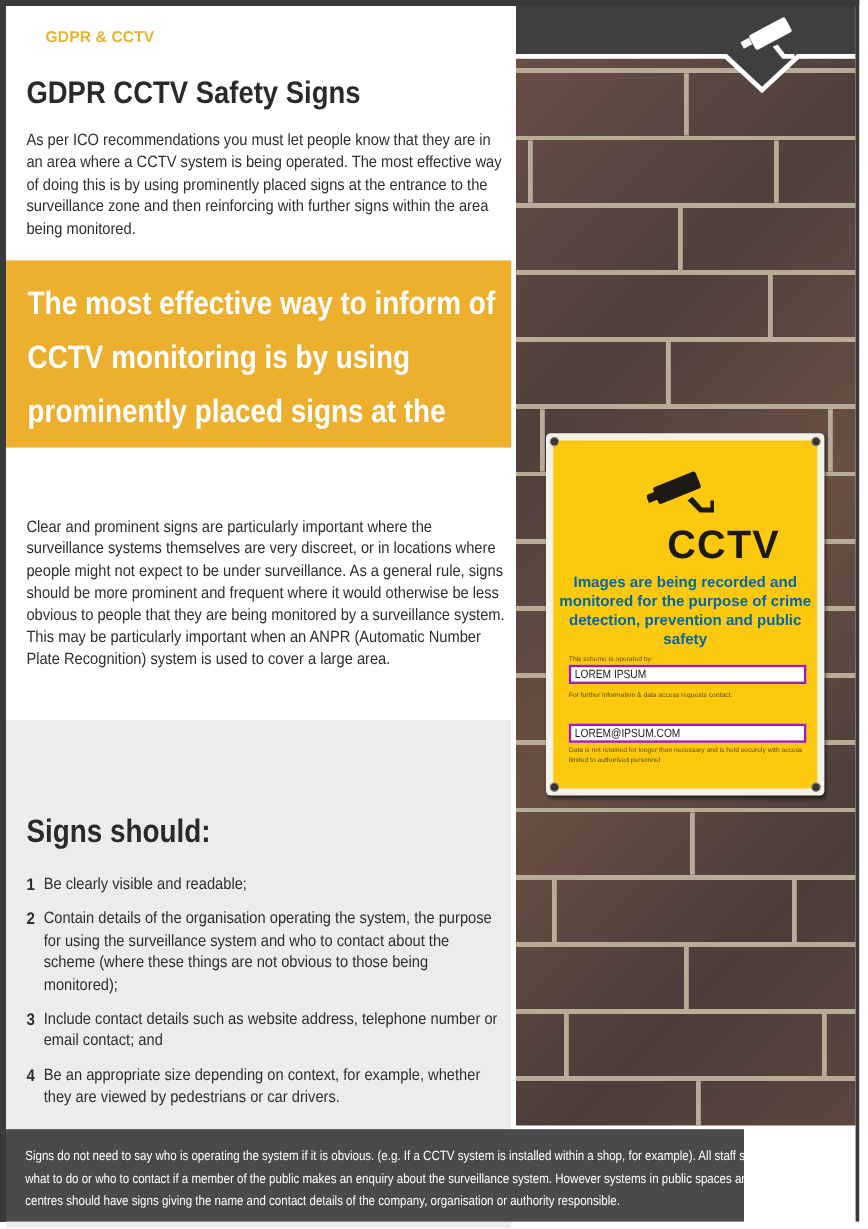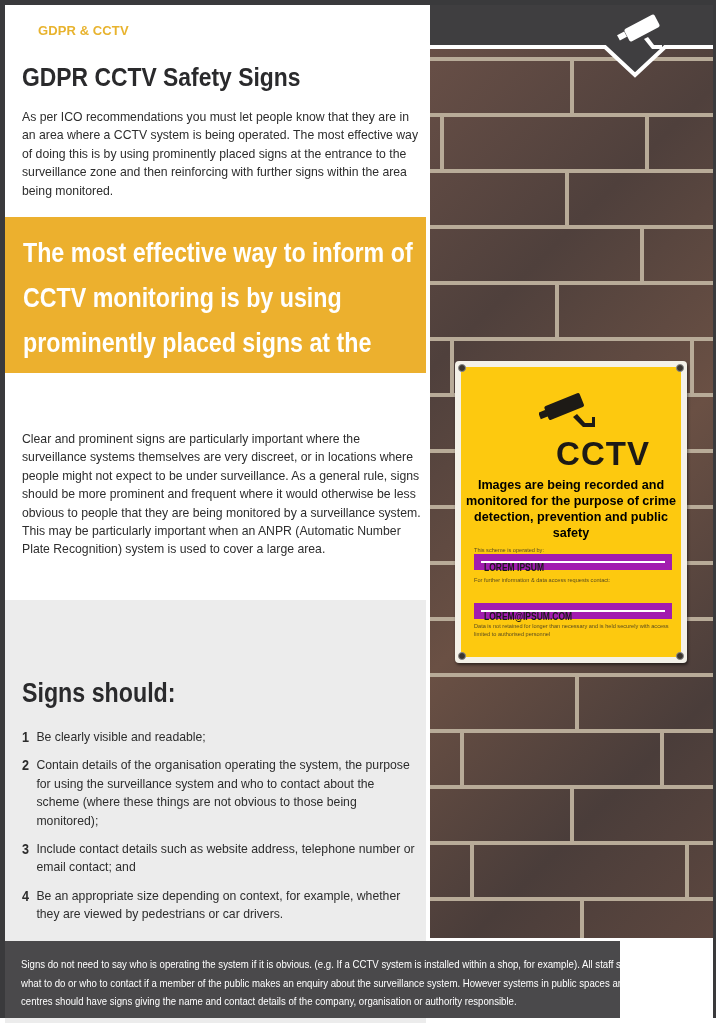--- a/index.html
+++ b/index.html
@@ -53,23 +53,23 @@
 
   .sign {
     position: absolute; left: 25px; top: 356px; width: 232px; height: 302px;
     background: #f4f1e8; border-radius: 4px; padding: 6px;
     box-shadow: 1px 2px 3px rgba(0,0,0,0.5);
   }
   .sign-inner { position: relative; width: 100%; height: 100%; background: #fdc90f; border-radius: 2px; }
   .screw { position: absolute; width: 8px; height: 8px; border-radius: 50%; background: #3a3530; border: 1px solid #888; }
   .sign-cam { position: absolute; left: 78px; top: 22px; }
   .sign-cctv { position: absolute; left: 0; top: 68px; width: 100%; text-align: center; font-size: 33px; font-weight: bold; color: #1d1a16; letter-spacing: 1px; margin-left: 32px; }
-  .sign-msg { position: absolute; left: 0; top: 110px; width: 100%; text-align: center; font-size: 12.6px; font-weight: bold; line-height: 16px; color: #000000; }
+  .sign-msg { position: absolute; left: 0; top: 110px; width: 100%; text-align: center; font-size: 12.6px; font-weight: bold; line-height: 16px; color: #0369a1; }
   .sign-small { position: absolute; left: 13px; font-size: 5.6px; color: #5a4c20; }
-  .sign-field { position: absolute; left: 13px; width: 198px; height: 16px; background: #fff; border: 7px solid #a21caf; font-size: 10px; font-weight: bold; color: #1a1a1a; padding-left: 3px; line-height: 14px; transform-origin: left; }
+  .sign-field { position: absolute; left: 13px; width: 198px; height: 16px; background: #fff; border: 2px solid #a21caf; font-size: 10px; font-weight: normal; color: #1a1a1a; padding-left: 3px; line-height: 14px; transform-origin: left; }
   .sign-field span { display: inline-block; transform: scaleX(0.85); transform-origin: left; white-space: nowrap; }
   .sign-foot { position: absolute; left: 13px; top: 256px; width: 200px; font-size: 5.6px; line-height: 7.5px; color: #5a4c20; }
 
   
   .footer { position: absolute; left: 0; top: 941px; width: 620px; height: 77px; background: #4a494b; border-left: 5px solid #3a3a3c; }
   .footer-text { position: absolute; left: 16px; top: 14px; width: 780px; font-size: 11.2px; line-height: 18.6px; color: #ffffff; transform: scaleX(0.86); transform-origin: left top; }
 </style>
 </head>
 <body>
 

